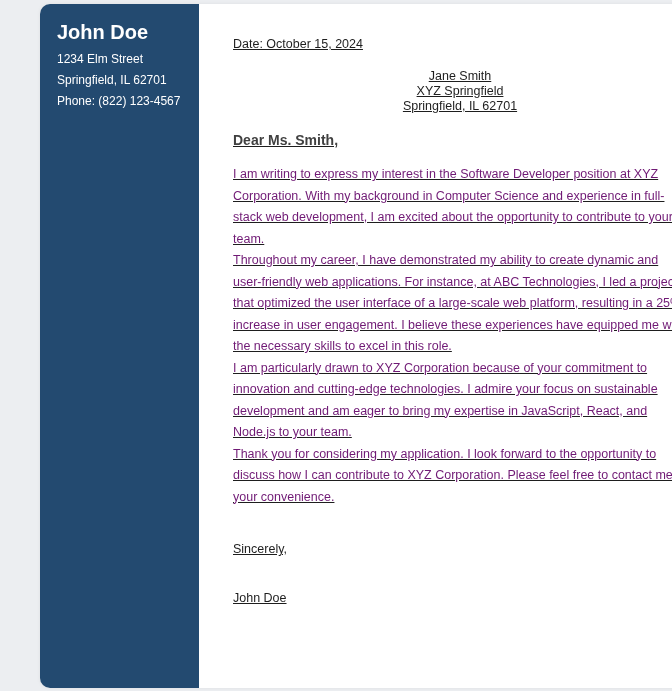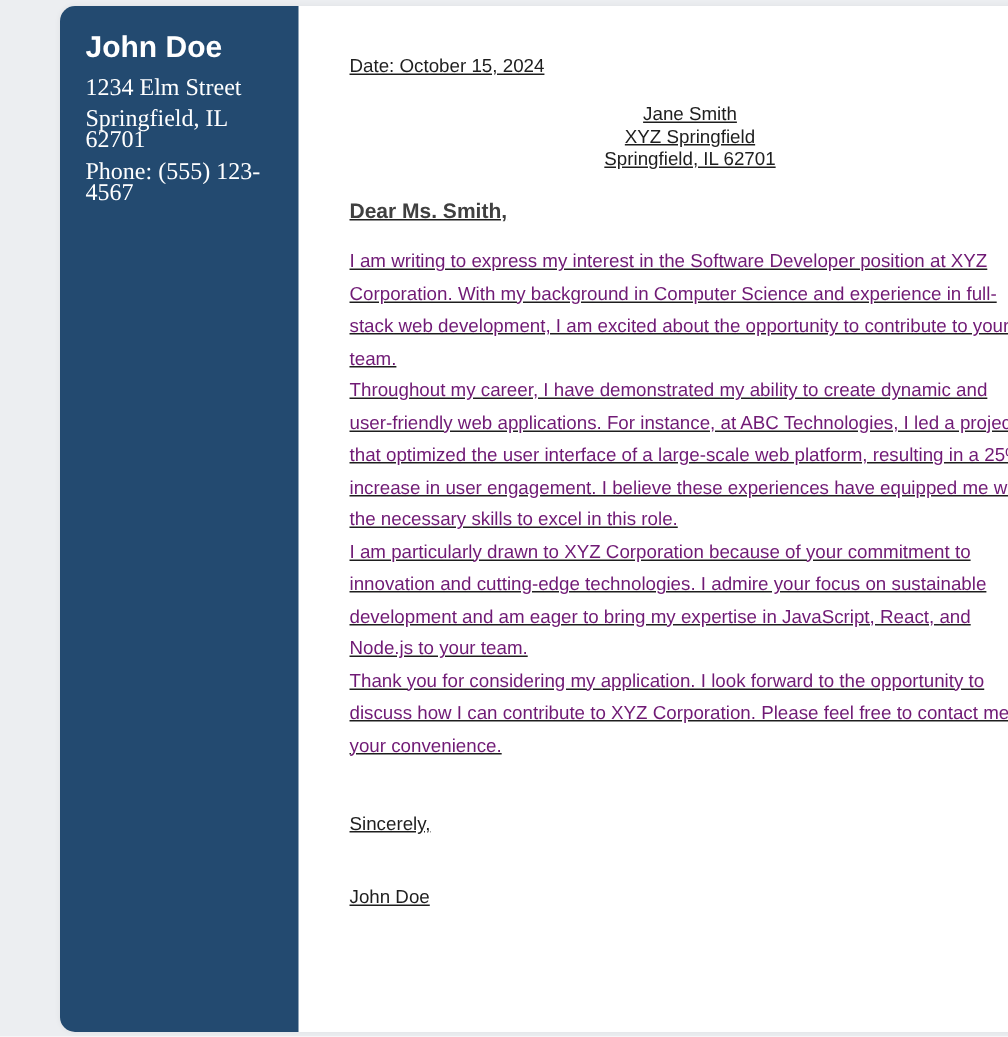--- a/index.html
+++ b/index.html
@@ -35,24 +35,23 @@
       box-sizing: border-box;
       padding: 16px 12px 0 17px;
     }
     .sidebar .name {
       font-size: 20px;
       font-weight: bold;
       margin: 0 0 8px 0;
       line-height: 24px;
     }
     .sidebar .line {
-      font-size: 16px;
+      font-size: 12px;
       line-height: 14px;
       margin: 0 0 7px 0;
-      font-family: Liberation Serif, serif;
     }
     .main {
       flex: 1;
       box-sizing: border-box;
       padding: 33px 20px 0 34px;
       color: #1e1e1e;
       text-decoration: underline;
     }
     .date {
       font-size: 12.5px;
@@ -90,21 +89,21 @@
     }
   </style>
 </head>
 <body>
 
 <div class="card">
   <aside class="sidebar">
     <div class="name">John Doe</div>
     <div class="line">1234 Elm Street</div>
     <div class="line">Springfield, IL 62701</div>
-    <div class="line">Phone: (555) 123-4567</div>
+    <div class="line">Phone: (822) 123-4567</div>
   </aside>
 
   <main class="main">
     <div class="date">Date: October 15, 2024</div>
 
     <div class="recipient">
       <div>Jane Smith</div>
       <div>XYZ Springfield</div>
       <div>Springfield, IL 62701</div>
     </div>

